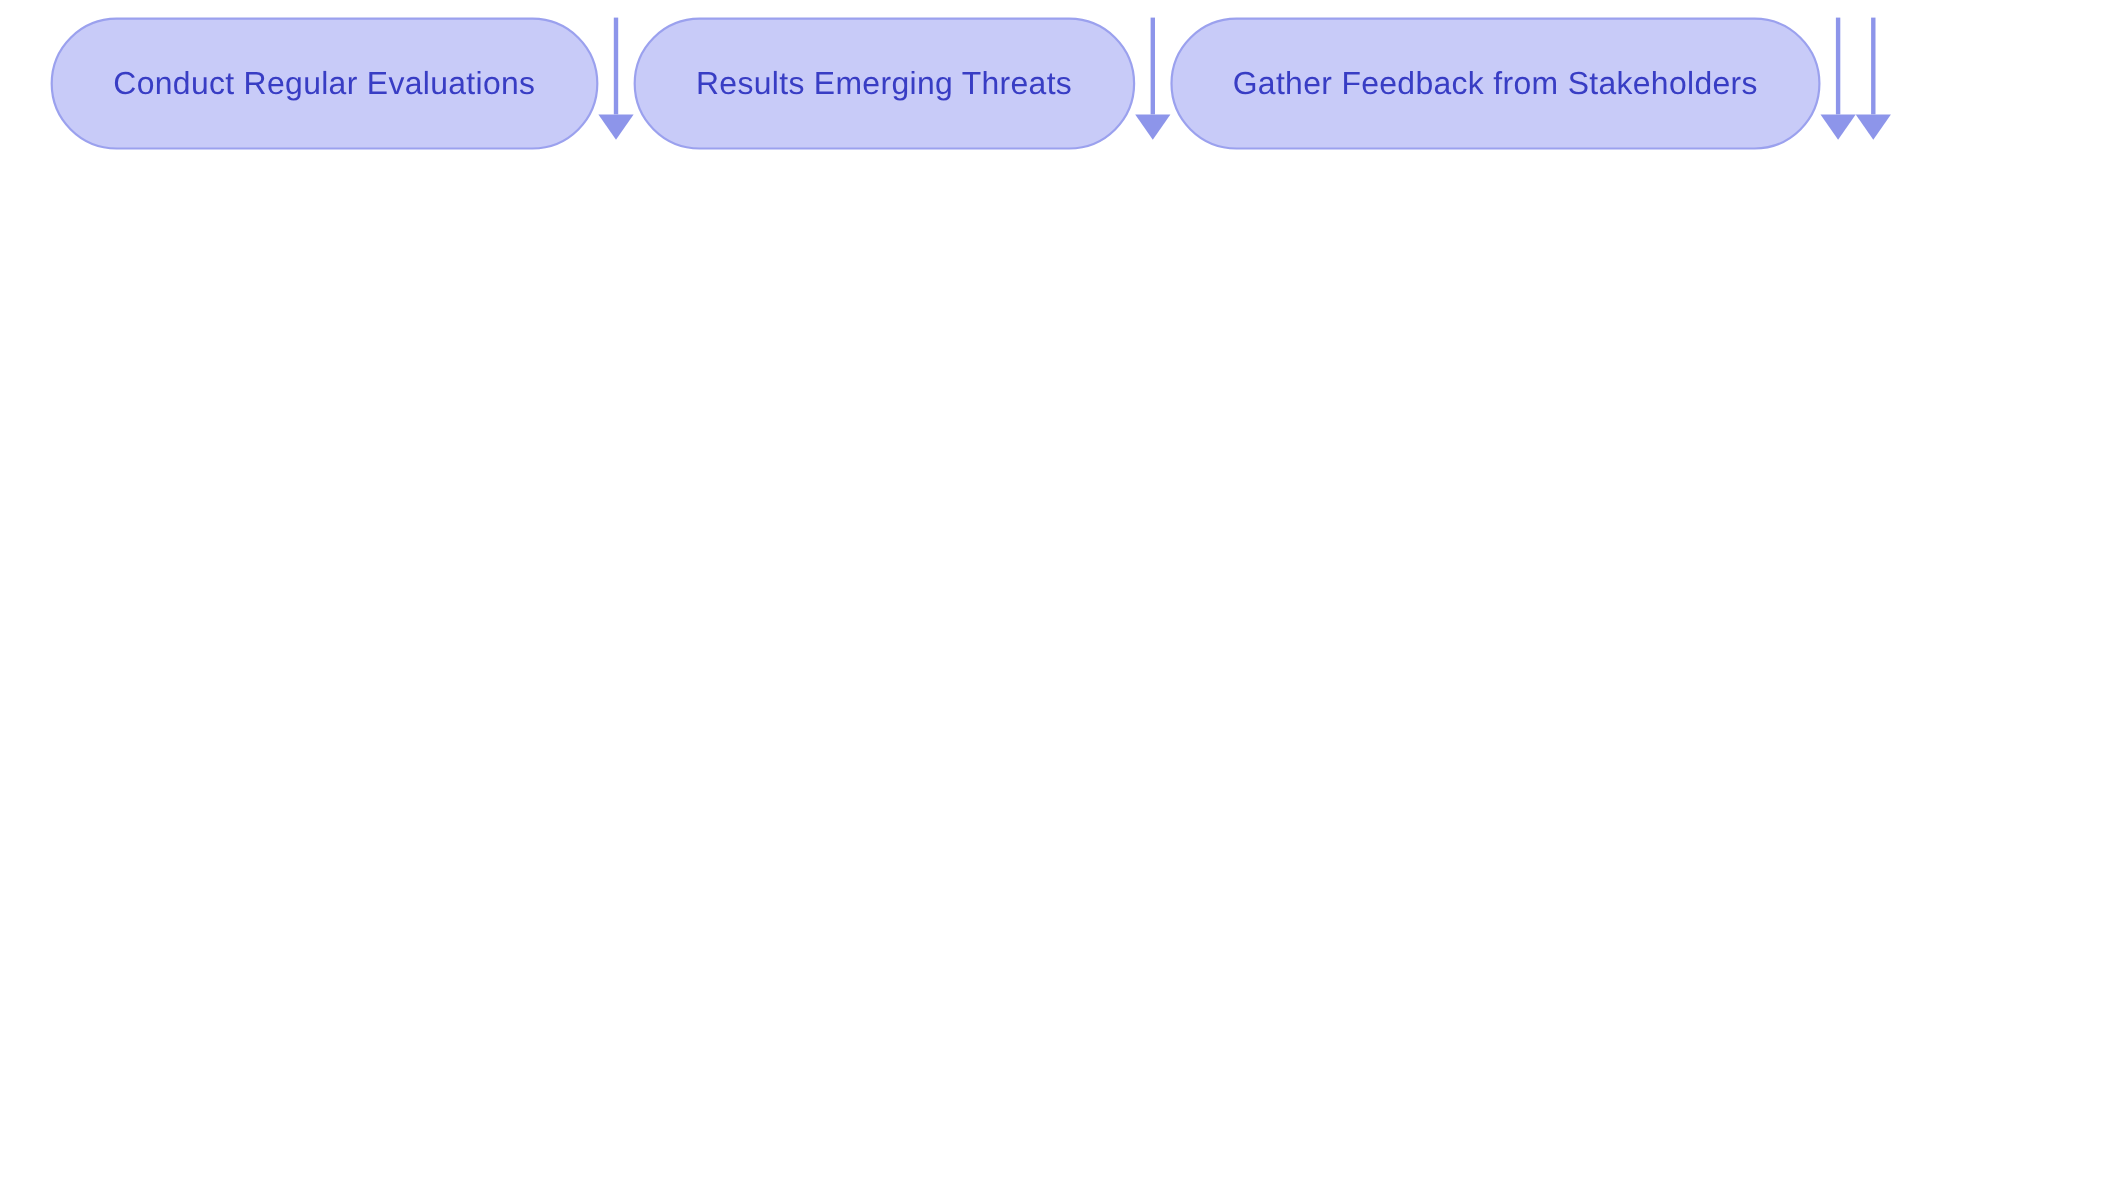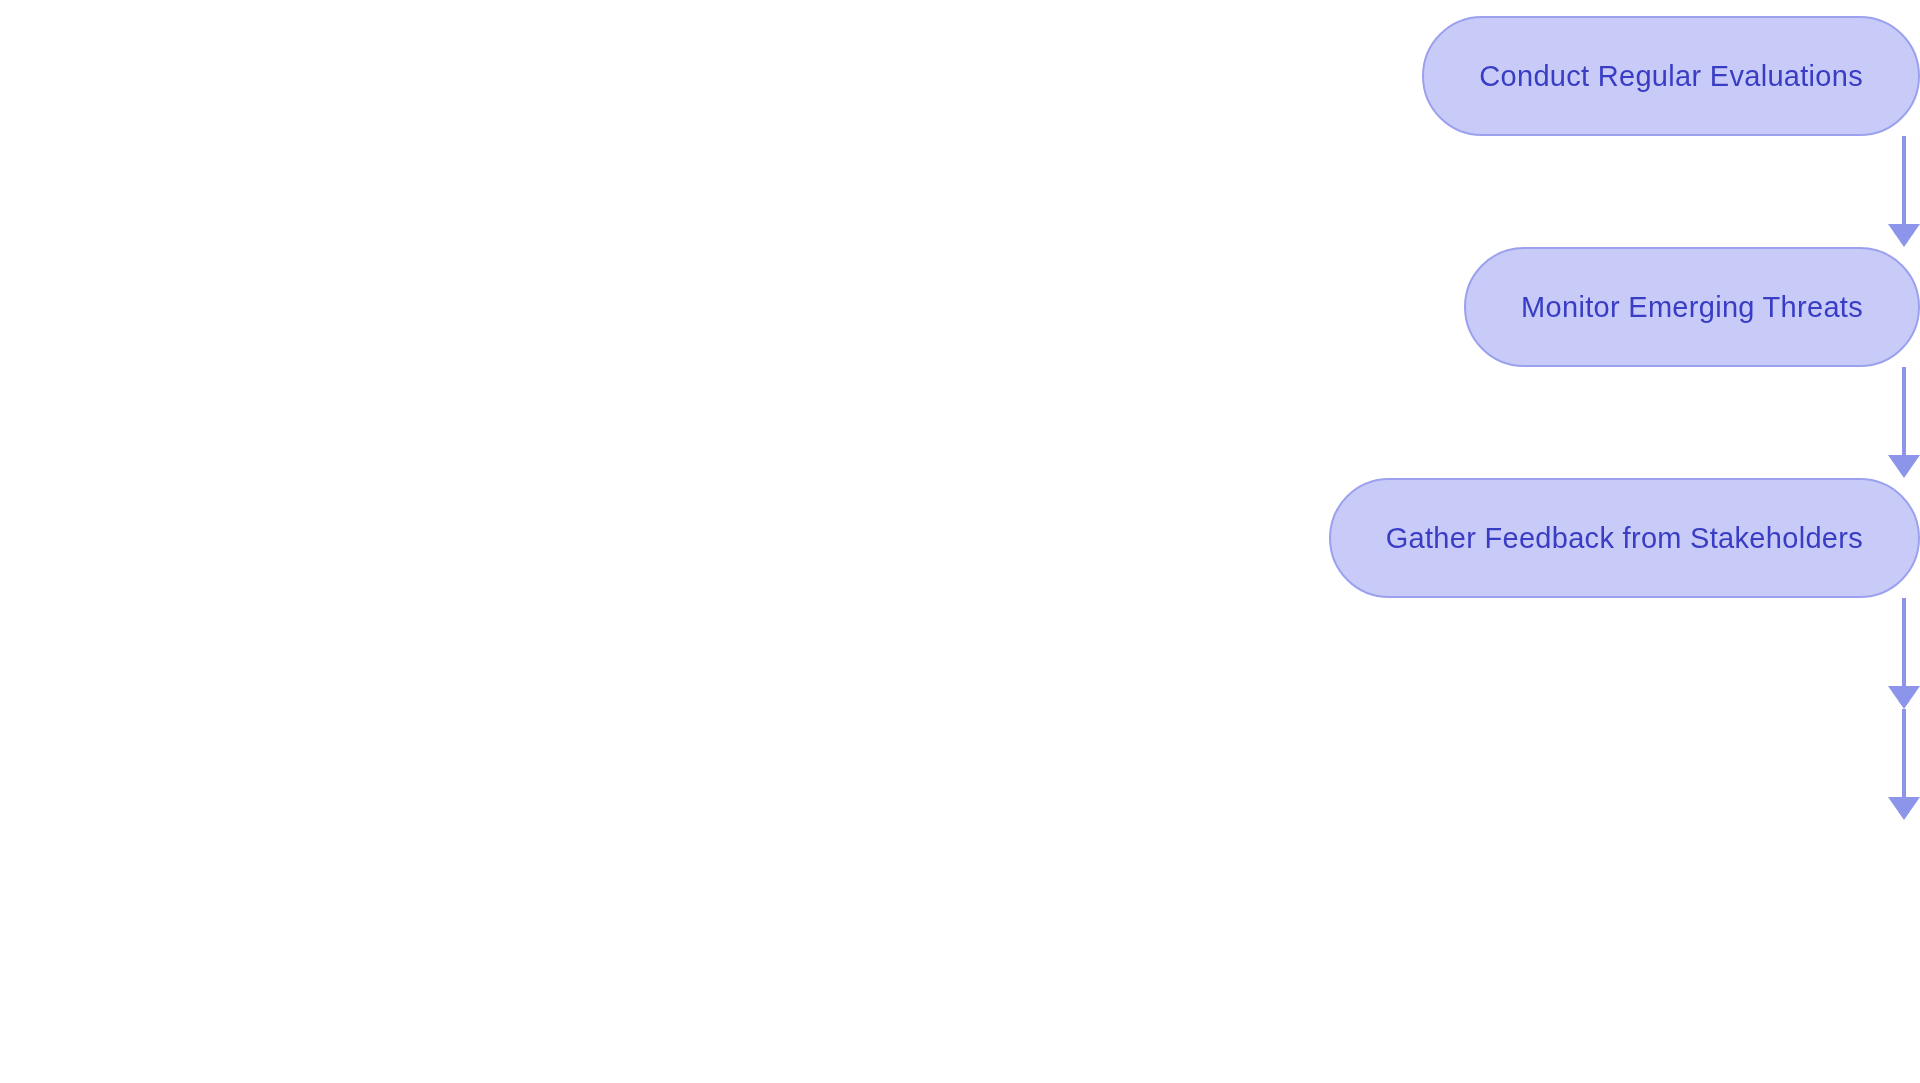--- a/index.html
+++ b/index.html
@@ -14,22 +14,22 @@
     width: 1920px;
     height: 1083px;
     background: var(--bg);
     font-family: "Liberation Sans", sans-serif;
     overflow: hidden;
   }
   .flow {
     width: 1920px;
     height: 1083px;
     display: flex;
-    flex-direction: column;
-    align-items: flex-end;
+    flex-direction: row;
+    align-items: flex-start;
     padding-top: 16px;
     padding-left: 46px;
   }
   .node {
     height: 120px;
     padding: 0 55px;
     border-radius: 60px;
     background: var(--node-fill);
     border: 2px solid var(--node-stroke);
     display: flex;
@@ -72,21 +72,21 @@
   <div class="node">
     <span class="node-label">Conduct Regular Evaluations</span>
   </div>
 
   <div class="arrow">
     <div class="arrow-line"></div>
     <div class="arrow-head"></div>
   </div>
 
   <div class="node">
-    <span class="node-label">Monitor Emerging Threats</span>
+    <span class="node-label">Results Emerging Threats</span>
   </div>
 
   <div class="arrow">
     <div class="arrow-line"></div>
     <div class="arrow-head"></div>
   </div>
 
   <div class="node">
     <span class="node-label">Gather Feedback from Stakeholders</span>
   </div>

